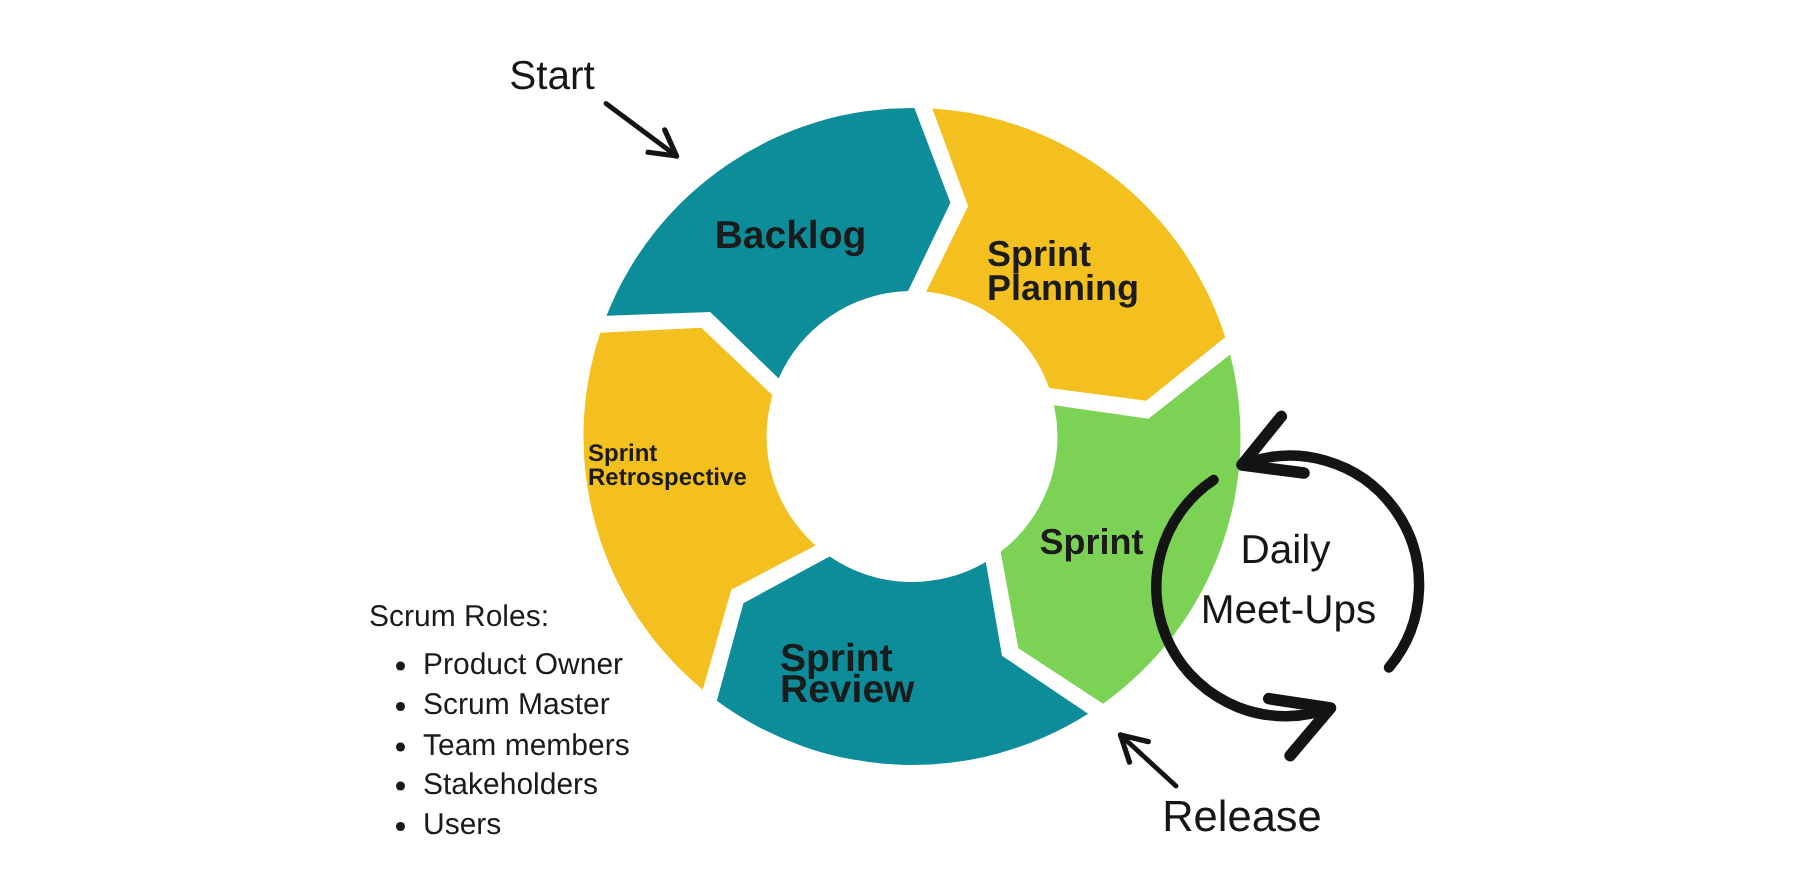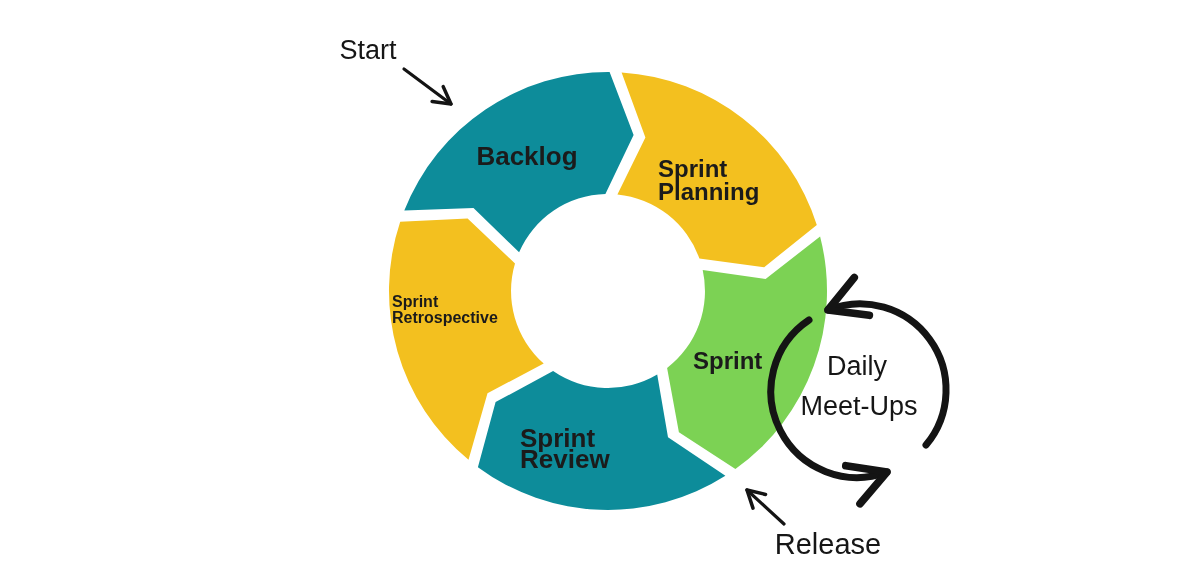--- a/index.html
+++ b/index.html
@@ -66,13 +66,23 @@
     </g>
 
     <g>
       <path class="loop-arc" d="M 926 445 A 86 86 0 0 0 828 310" marker-end="url(#ah)" stroke="#141414"></path>
       <path class="loop-arc" d="M 809 320 A 86 86 0 0 0 887 472" marker-end="url(#ah)" stroke="#141414"></path>
       <text class="annot annot-daily" x="857" y="375" text-anchor="middle">Daily</text>
       <text class="annot annot-daily" x="859" y="415" text-anchor="middle">Meet-Ups</text>
     </g>
   </svg>
 
+  <div class="roles">
+    <div class="roles-title">Scrum Roles:</div>
+    <ul>
+      <li>Product Owner</li>
+      <li>Scrum Master</li>
+      <li>Team members</li>
+      <li>Stakeholders</li>
+      <li>Users</li>
+    </ul>
+  </div>
 </div>
 
 </body></html>

